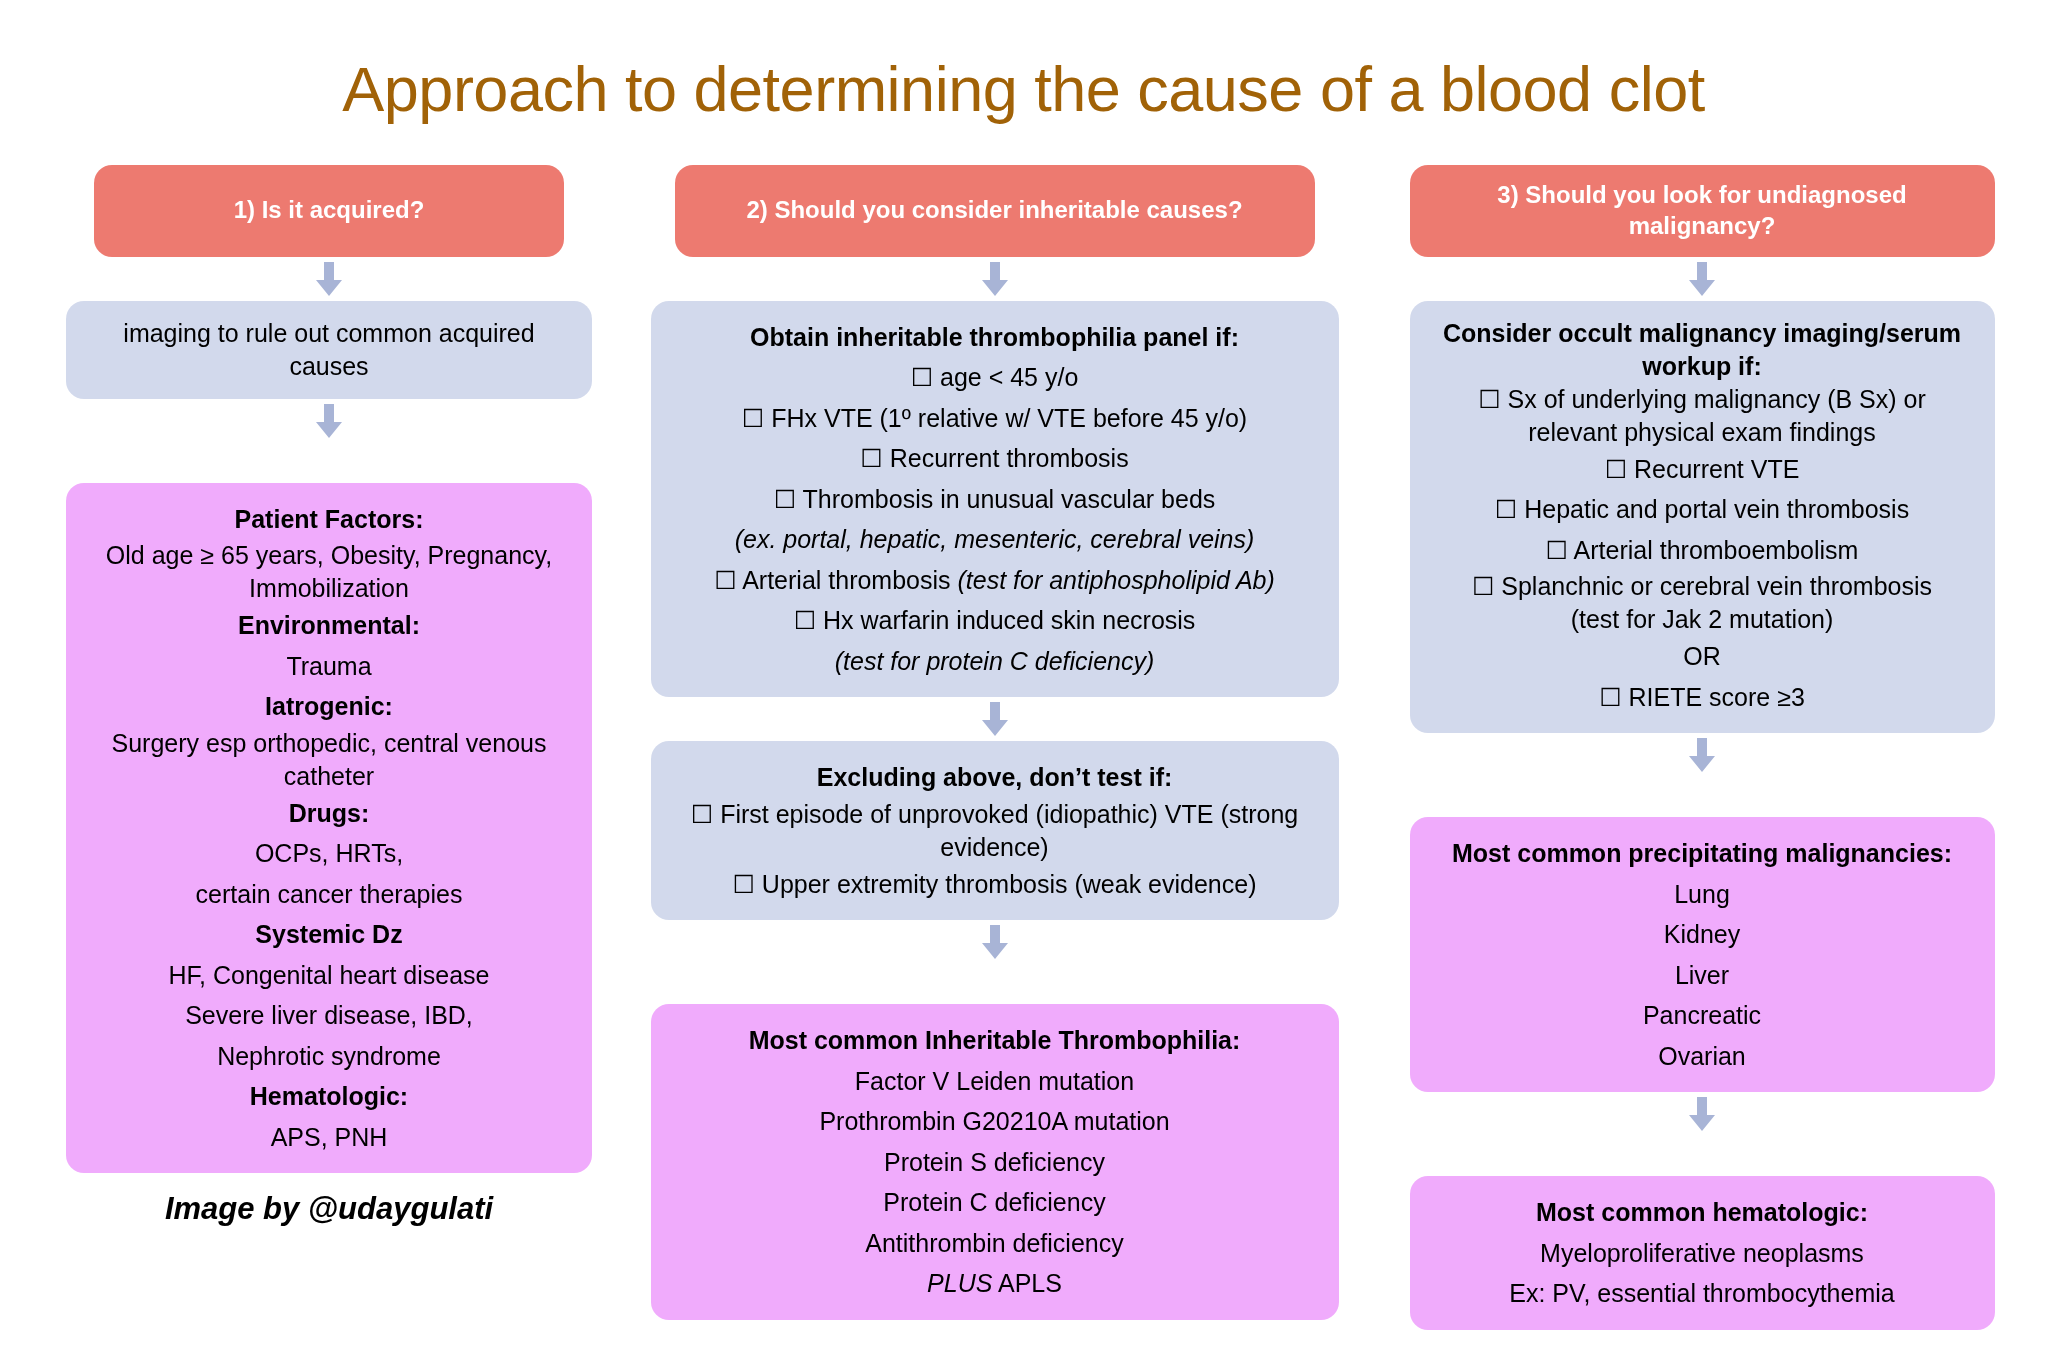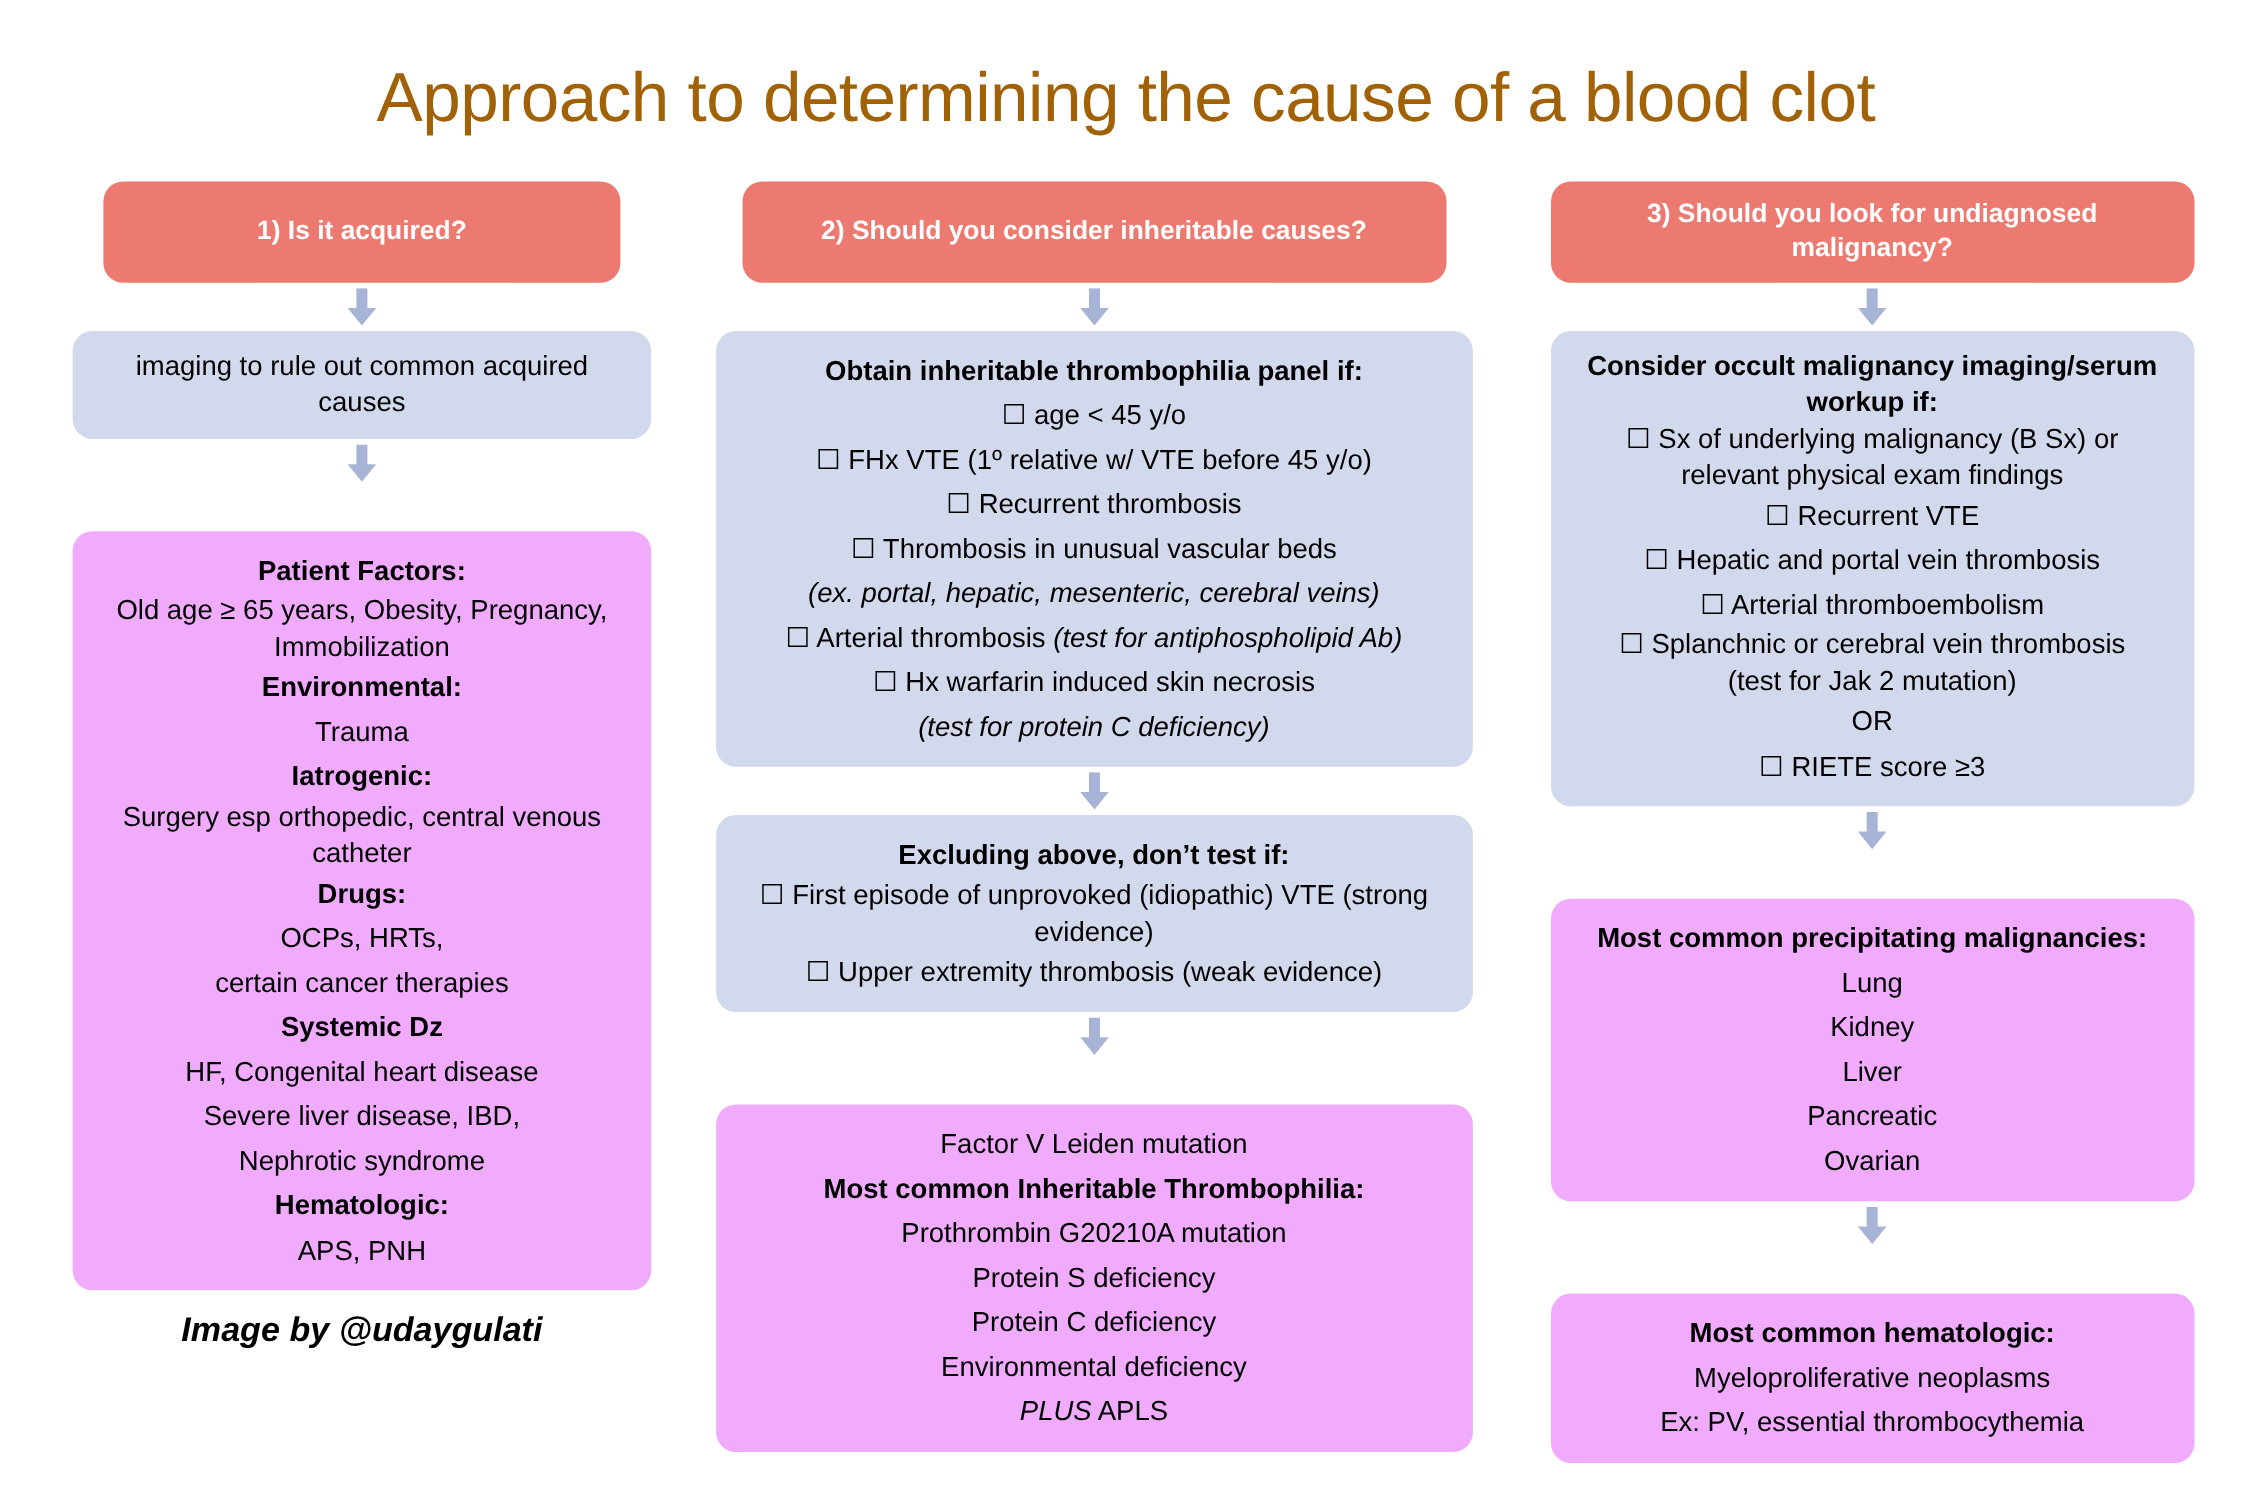--- a/index.html
+++ b/index.html
@@ -215,26 +215,26 @@
         <p class="line">☐ Upper extremity thrombosis (weak evidence)</p>
       </div>
 
       <div class="arrow">
         <svg width="26" height="34" viewBox="0 0 26 34" aria-hidden="true">
           <polygon points="8,0 18,0 18,18 26,18 13,34 0,18 8,18" fill="#A8B4D6"></polygon>
         </svg>
       </div>
 
       <div class="box green">
+        <p class="line b">Most common Inheritable Thrombophilia:</p>
         <p class="line">Factor V Leiden mutation</p>
-        <p class="line b">Most common Inheritable Thrombophilia:</p>
         <p class="line">Prothrombin G20210A mutation</p>
         <p class="line">Protein S deficiency</p>
         <p class="line">Protein C deficiency</p>
-        <p class="line">Environmental deficiency</p>
+        <p class="line">Antithrombin deficiency</p>
         <p class="line"><i>PLUS</i> APLS</p>
       </div>
     </div>
 
     <div class="col col-3">
       <div class="box header">
         <span>3) Should you look for undiagnosed malignancy?</span>
       </div>
 
       <div class="arrow">

